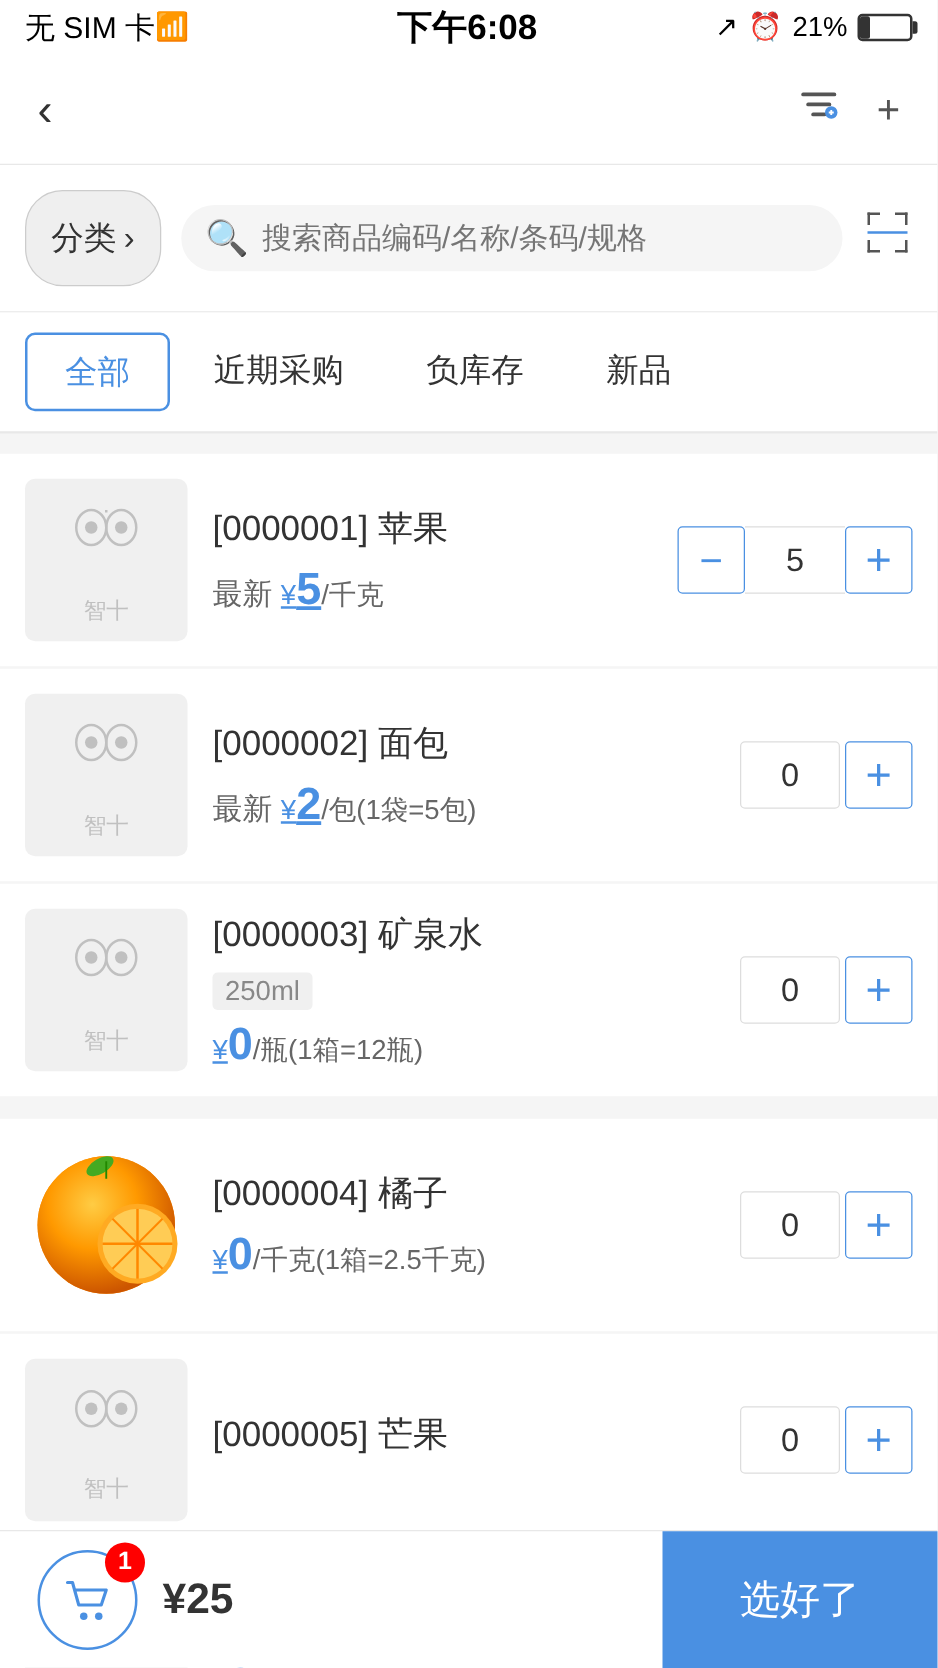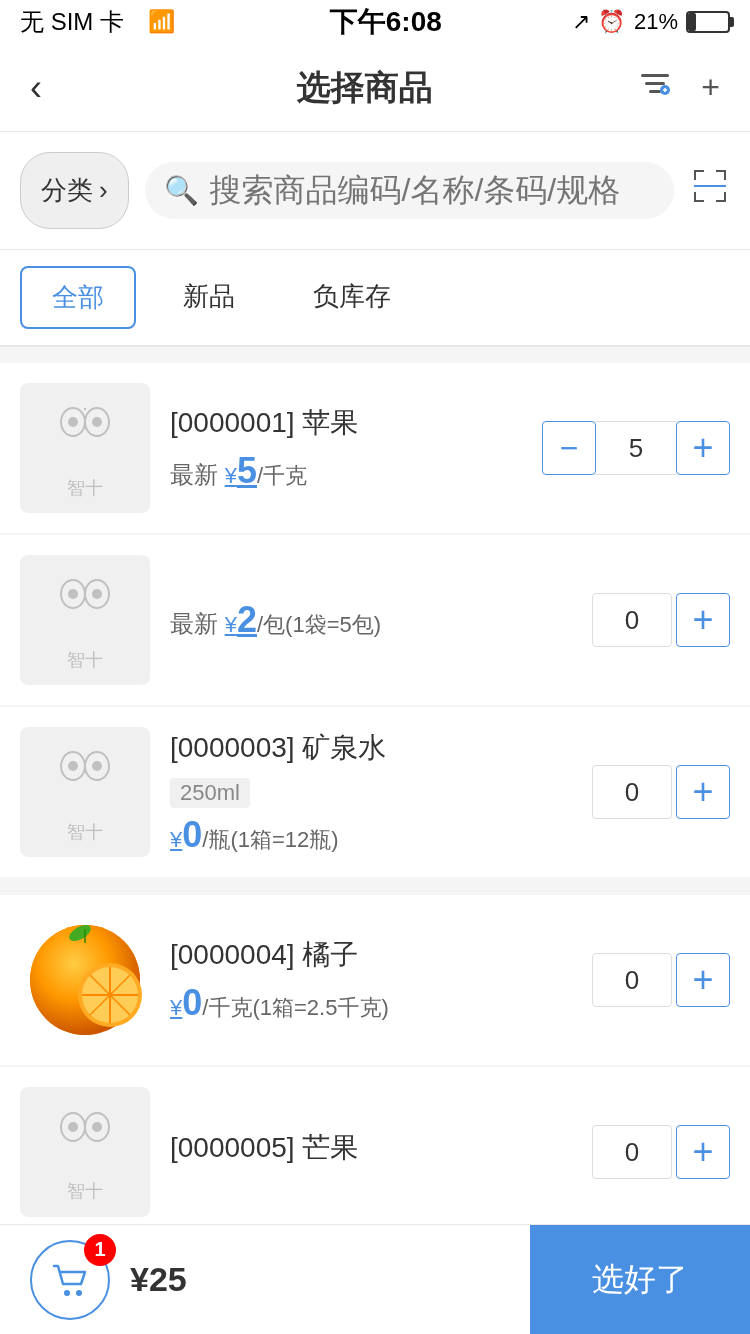--- a/index.html
+++ b/index.html
@@ -16,21 +16,21 @@
     .status-bar {
       height: 44px;
       background: #fff;
       display: flex;
       align-items: center;
       justify-content: space-between;
       padding: 0 20px;
       font-size: 24px;
       font-weight: 500;
     }
-    .status-left { display: flex; align-items: center; gap: 24px; }
+    .status-left { display: flex; align-items: center; gap: 0; }
     .status-center { font-size: 28px; font-weight: 600; margin-left: 24px; }
     .status-right { display: flex; align-items: center; gap: 8px; font-size: 22px; }
     .battery-icon {
       width: 44px; height: 22px; border: 2px solid #333; border-radius: 4px; position: relative; display: inline-flex; align-items: center;
     }
     .battery-icon::after {
       content: ''; position: absolute; right: -6px; top: 50%; transform: translateY(-50%);
       width: 4px; height: 10px; background: #333; border-radius: 0 2px 2px 0;
     }
     .battery-fill { width: 21%; height: 100%; background: #333; border-radius: 2px; }
@@ -71,30 +71,30 @@
     .search-box {
       flex: 1;
       display: flex;
       align-items: center;
       background: #f5f5f5;
       border-radius: 30px;
       padding: 10px 20px;
       gap: 10px;
     }
     .search-box input {
-      border: none; background: transparent; font-size: 32px; color: #15803d; width: 100%; outline: none;
+      border: none; background: transparent; font-size: 24px; color: #15803d; width: 100%; outline: none;
     }
     .scan-icon { font-size: 38px; color: #555; cursor: pointer; }
 
     
     .tab-bar {
       background: #fff;
       display: flex;
       padding: 16px 20px;
-      gap: 16px;
+      gap: 4px;
       border-bottom: 2px solid #e8e8e8;
     }
     .tab-item {
       padding: 12px 30px;
       border-radius: 8px;
       font-size: 26px;
       cursor: pointer;
       border: 1px solid transparent;
       color: #333;
     }
@@ -286,21 +286,20 @@
     <span>⏰</span>
     <span>21%</span>
     <div class="battery-icon">
       <div class="battery-fill"></div>
     </div>
   </div>
 </div>
 
 <div class="nav-bar">
   <span class="nav-back">‹</span>
-  <span class="nav-title">选择商品</span>
   <div class="nav-actions">
     <span class="nav-icon">
       <svg width="32" height="32" viewBox="0 0 32 32" fill="none">
         <rect x="2" y="6" width="28" height="3" rx="1.5" fill="#555"></rect>
         <rect x="6" y="14" width="20" height="3" rx="1.5" fill="#555"></rect>
         <rect x="10" y="22" width="12" height="3" rx="1.5" fill="#555"></rect>
         <circle cx="26" cy="22" r="5" fill="#4a90e2"></circle>
         <line x1="24" y1="22" x2="28" y2="22" stroke="white" stroke-width="1.5"></line>
         <line x1="26" y1="20" x2="26" y2="24" stroke="white" stroke-width="1.5"></line>
       </svg>
@@ -331,24 +330,27 @@
       <rect x="4" y="19" width="32" height="2" fill="#4a90e2"></rect>
     </svg>
   </span>
 </div>
 
 <div class="tab-bar">
   <div class="tab-item active">
     <span>全部</span>
   </div>
   <div class="tab-item">
-    <span>新品</span>
+    <span>近期采购</span>
   </div>
   <div class="tab-item">
     <span>负库存</span>
+  </div>
+  <div class="tab-item">
+    <span>新品</span>
   </div>
 </div>
 
 <div class="section-divider"></div>
 
 <div class="product-list">
 
   <div class="product-item">
     <div class="product-image">
       <div class="owl-logo">
@@ -386,20 +388,21 @@
             <ellipse cx="18" cy="25" rx="12" ry="14" fill="none" stroke="#c0c0c0" stroke-width="2"></ellipse>
             <ellipse cx="42" cy="25" rx="12" ry="14" fill="none" stroke="#c0c0c0" stroke-width="2"></ellipse>
             <circle cx="18" cy="25" r="5" fill="#c0c0c0"></circle>
             <circle cx="42" cy="25" r="5" fill="#c0c0c0"></circle>
           </svg>
         </span>
         <span class="owl-name">智十</span>
       </div>
     </div>
     <div class="product-info">
+      <div class="product-name">[0000002] 面包</div>
       <div class="product-price">
         <span class="price-label">最新</span>
         <span class="price-yen">¥</span><span style="color:#4a90e2;font-size:36px;font-weight:700;text-decoration:underline;">2</span><span class="price-unit">/包(1袋=5包)</span>
       </div>
     </div>
     <div class="quantity-control">
       <input class="qty-input" type="text" value="0" style="border: 1px solid rgb(221, 221, 221); border-radius: 4px; width: 80px;">
       <button class="qty-btn-right" style="margin-left:4px;">+</button>
     </div>
   </div>

